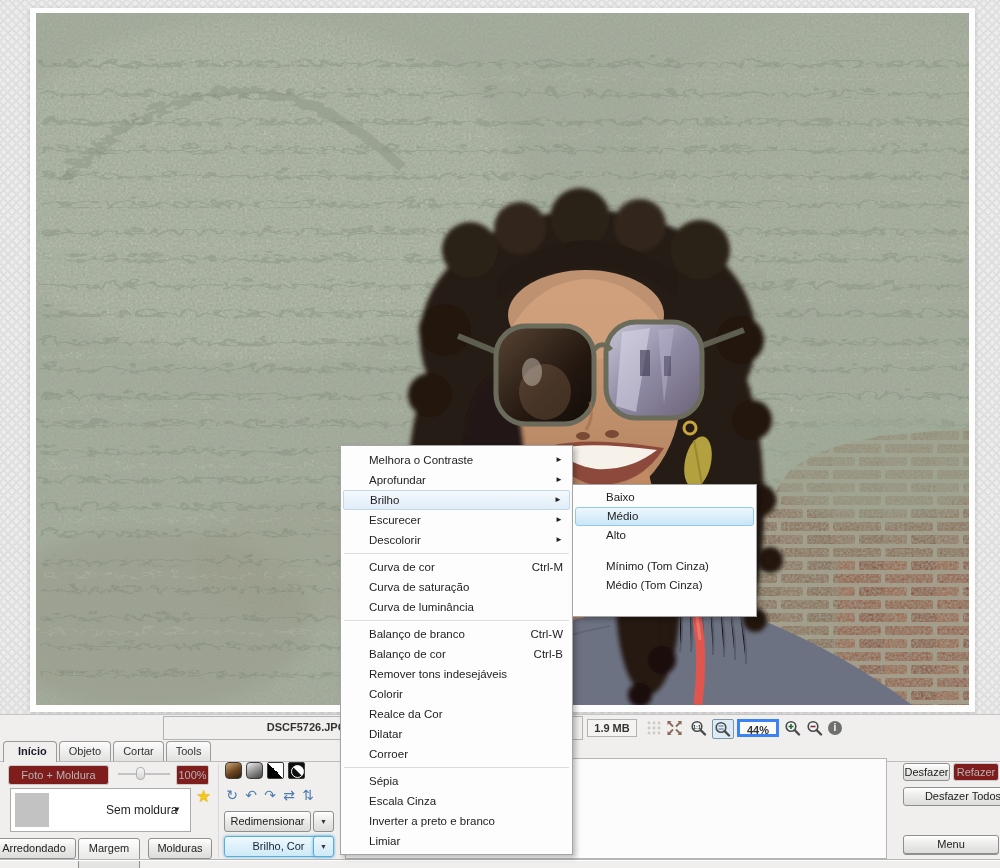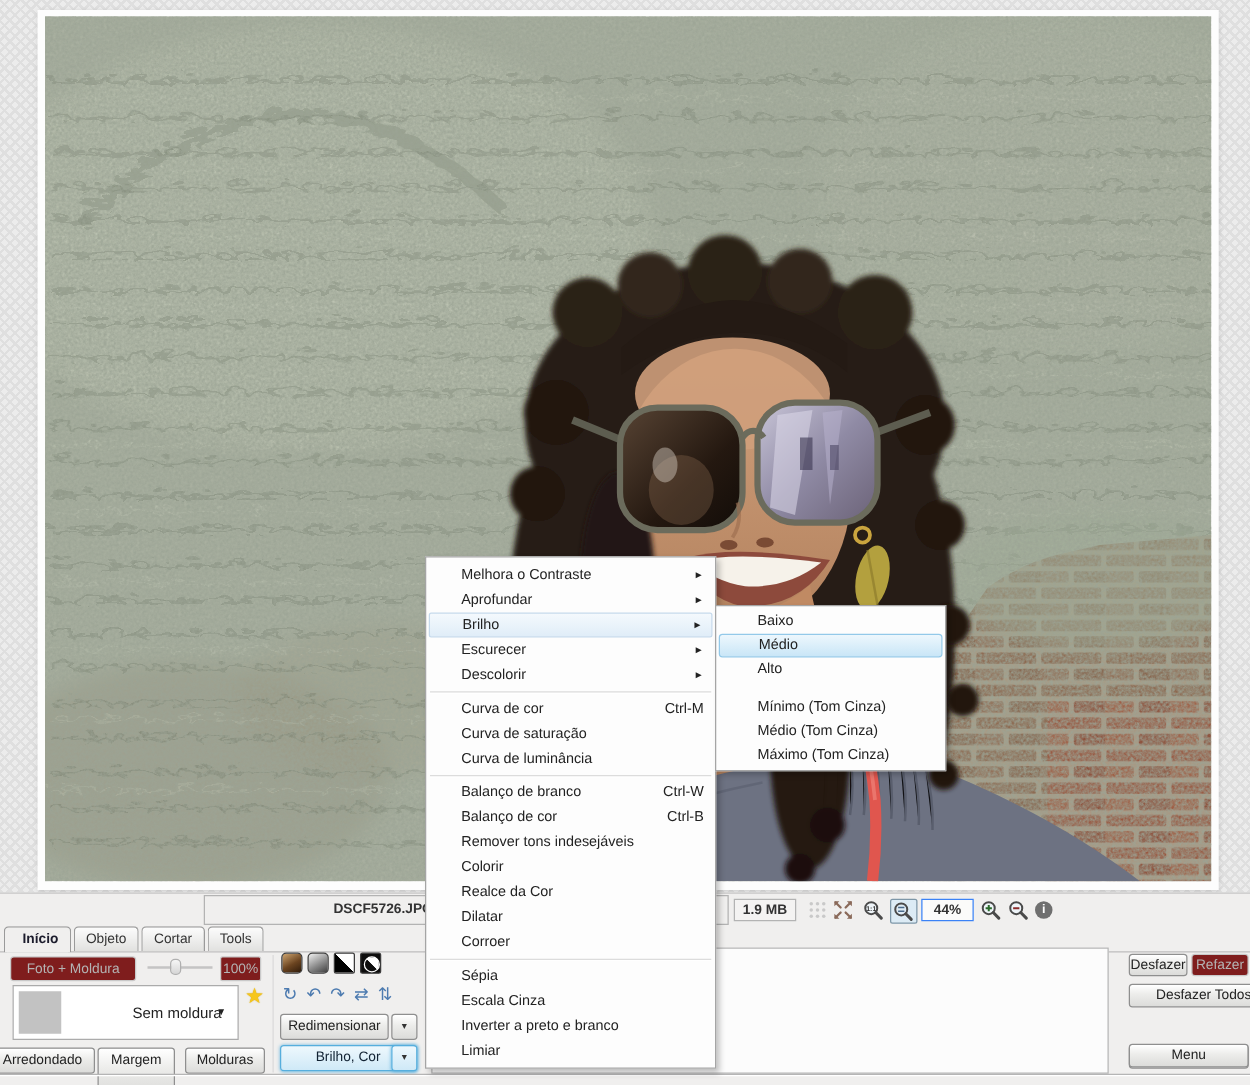--- a/index.html
+++ b/index.html
@@ -17,21 +17,21 @@
   .photo-frame svg{position:absolute;left:6px;top:5px;}
   
   .statusbar{position:absolute;left:0;top:714px;width:1000px;height:26px;
     background:#f0efee;border-top:1px solid #c6c6c6;box-sizing:border-box;}
   .filename-tab{position:absolute;left:163px;top:1px;width:420px;height:24px;
     border:1px solid #b3b3b3;background:#f0efee;box-sizing:border-box;}
   .filename-tab span{position:absolute;left:40px;top:4px;width:205px;text-align:center;
     font-size:11px;font-weight:bold;color:#333;}
   .size-box{position:absolute;left:587px;top:4px;width:50px;height:18px;border:1px solid #b3b3b3;
     background:#f4f3f2;font-size:11px;font-weight:bold;color:#333;text-align:center;line-height:17px;box-sizing:border-box;}
-  .pct-box{position:absolute;left:737px;top:4px;width:42px;height:18px;border:1px solid #3b82f6;
+  .pct-box{position:absolute;left:737px;top:4px;width:42px;height:18px;border:3px solid #3b82f6;
     background:#fbfbfa;font-size:11px;font-weight:bold;color:#333;text-align:center;line-height:17px;box-sizing:border-box;}
   .sb-icon{position:absolute;top:5px;width:18px;height:16px;}
   .sb-icon svg{display:block;}
   .sunken{border:1px solid #7e97a8;background:#dcebf5;border-radius:2px;padding:1px;top:4px;}
   .info-dot{position:absolute;left:828px;top:6px;width:14px;height:14px;border-radius:50%;
     background:#6f6f6f;color:#fff;font-size:10px;font-weight:bold;text-align:center;line-height:14px;}
   
   .bottom-panel{position:absolute;left:0;top:740px;width:1000px;height:128px;background:#f0efee;}
   .tabline{position:absolute;left:0;top:21px;width:1000px;border-top:1px solid #bdbdbd;}
   .bottomline{position:absolute;left:0;top:119px;width:1000px;border-top:1px solid #b5b5b5;
@@ -486,14 +486,13 @@
       <span></span>
     </div>
   </div>
 <div class="submenu" id="brightness-submenu">
     <div class="sub-item">Baixo</div>
     <div class="sub-item highlighted">Médio</div>
     <div class="sub-item">Alto</div>
     <div class="sub-sep"></div>
     <div class="sub-item">Mínimo (Tom Cinza)</div>
     <div class="sub-item">Médio (Tom Cinza)</div>
-    <div class="sub-item">Máximo (Tom Cinza)</div>
   </div>
 
 </body></html>

